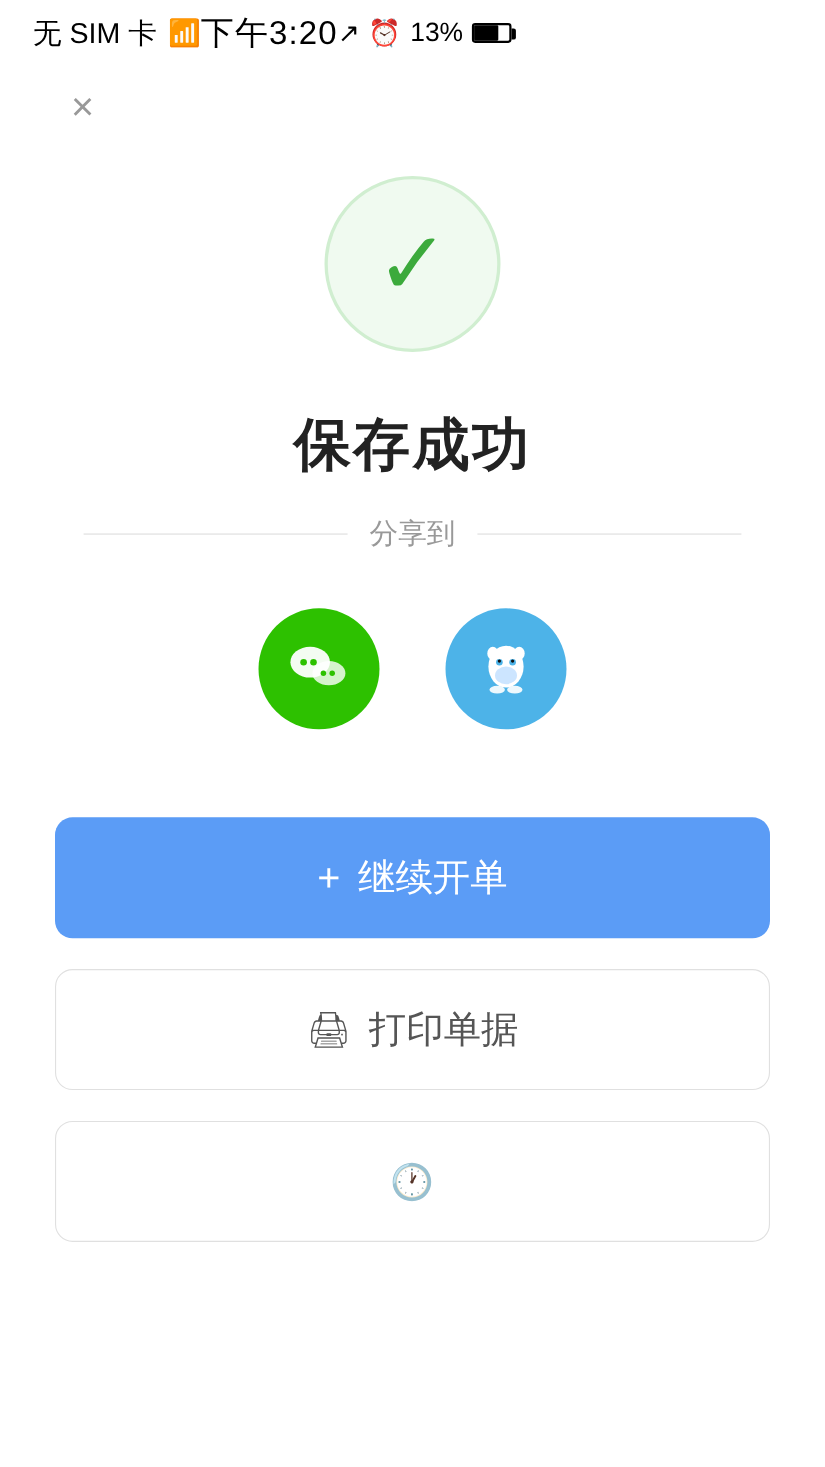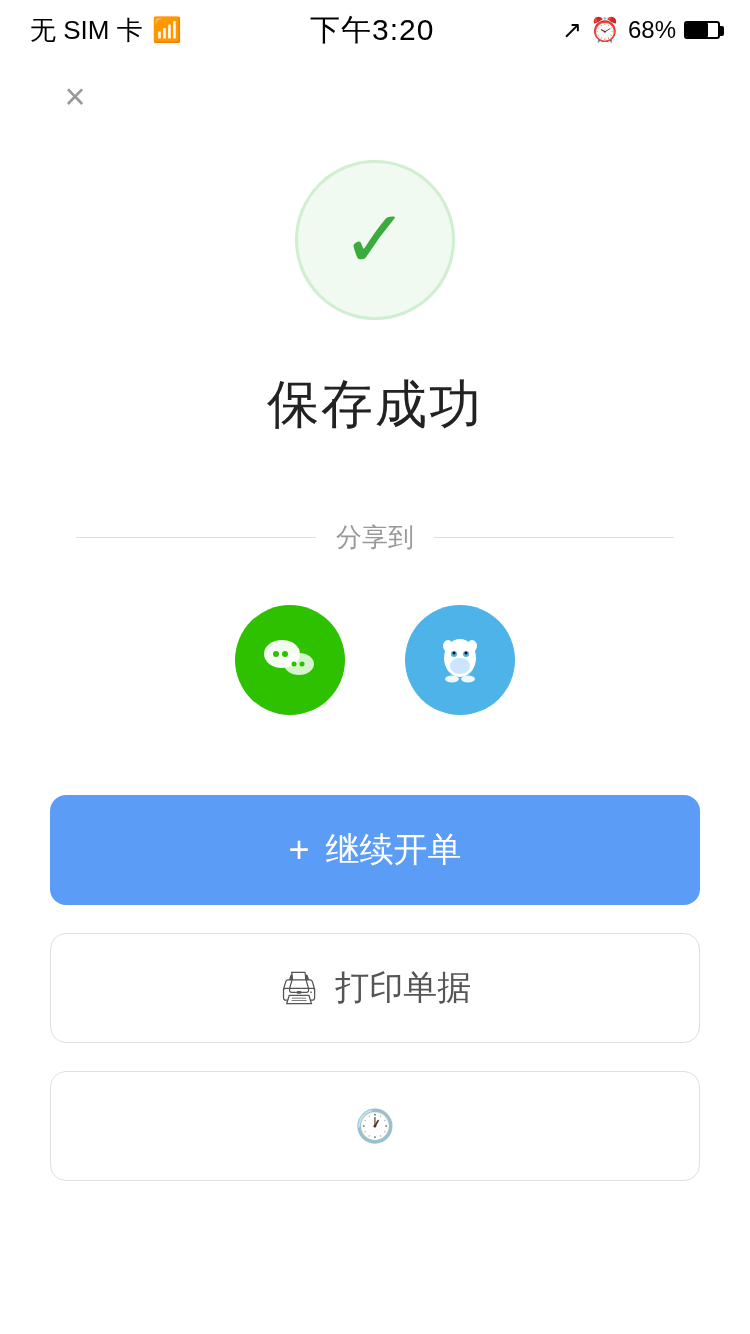--- a/index.html
+++ b/index.html
@@ -14,21 +14,20 @@
       position: relative;
     }
 
     
     .status-bar {
       width: 100%;
       height: 60px;
       background: #ffffff;
       display: flex;
       align-items: center;
-      justify-content: space-between;
       padding: 0 30px;
       font-size: 26px;
       color: #000;
     }
 
     .status-left {
       display: flex;
       align-items: center;
       gap: 10px;
       font-size: 26px;
@@ -95,23 +94,23 @@
 
     .checkmark {
       font-size: 80px;
       color: #3caa3c;
       line-height: 1;
     }
 
     
     .success-title {
       font-size: 52px;
-      font-weight: 400;
+      font-weight: 700;
       color: #222;
-      margin-bottom: 80px;
+      margin-bottom: 28px;
       letter-spacing: 2px;
     }
 
     
     .share-divider {
       width: 100%;
       display: flex;
       align-items: center;
       padding: 0 76px;
       margin-bottom: 50px;
@@ -206,21 +205,21 @@
 
 <div class="status-bar">
   <div class="status-left">
     <span>无 SIM 卡</span>
     <span class="wifi-icon">📶</span>
   </div>
   <div class="status-center">下午3:20</div>
   <div class="status-right">
     <span>↗</span>
     <span>⏰</span>
-    <span>68%</span>
+    <span>13%</span>
     <span style="display:inline-block;width:36px;height:18px;border:2px solid #000;border-radius:3px;position:relative;">
       <span style="display:block;width:68%;height:100%;background:#000;border-radius:1px;"></span>
       <span style="position:absolute;right:-6px;top:3px;width:4px;height:10px;background:#000;border-radius:0 2px 2px 0;"></span>
     </span>
   </div>
 </div>
 
 <div class="close-btn">
   <span class="x-icon">×</span>
 </div>

